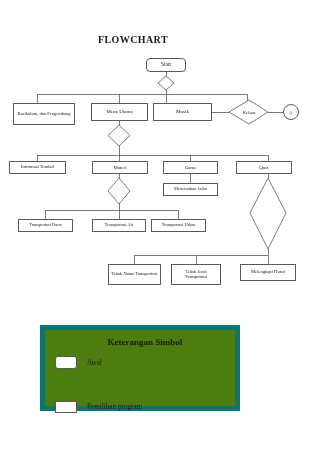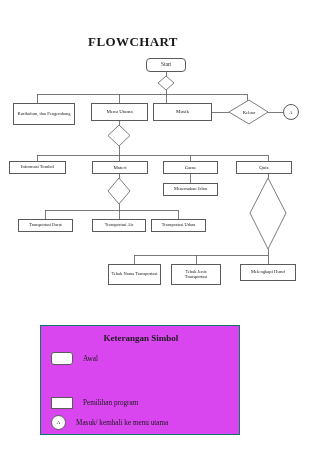--- a/index.html
+++ b/index.html
@@ -15,36 +15,36 @@
     border:1px solid #5a5a5a;background:#ffffff;
     display:flex;align-items:center;justify-content:center;
     text-align:center;line-height:1.08;
     font-family:"Liberation Serif", serif;
     color:#1a1a1a;
   }
   .node.rounded{border-radius:4px;}
   .node span{display:block;padding:0 2px;}
   .title{
     position:absolute;left:0;top:34px;width:266px;text-align:center;
-    font-weight:bold;font-size:13px;letter-spacing:.4px;
+    font-weight:bold;font-size:10px;letter-spacing:.4px;
     font-family:"Liberation Serif", serif;
   }
   .diamond-lbl{
     position:absolute;display:flex;align-items:center;justify-content:center;
     text-align:center;font-size:4.6px;color:#1a1a1a;pointer-events:none;
   }
   .circ{
     position:absolute;box-sizing:border-box;border:1px solid #5a5a5a;
     border-radius:50%;background:#fff;display:flex;align-items:center;
     justify-content:center;font-size:4.6px;
   }
   
   #legend{
-    position:absolute;left:40px;top:325px;width:200px;height:110px;
-    border:1px solid #0f766e;background:#d946ef;box-sizing:border-box;
+    position:absolute;left:40px;top:325px;width:200px;height:86px;
+    border:5px solid #0f766e;background:#4d7c0f;box-sizing:border-box;
   }
   #legend-title{
     position:absolute;left:0;top:7px;width:200px;text-align:center;
     font-weight:bold;font-size:9px;
   }
   .leg-row{position:absolute;left:10px;display:flex;align-items:center;}
   .leg-text{margin-left:10px;font-size:7.2px;white-space:nowrap;}
   .sym-rect-round{width:22px;height:13px;border:1px solid #5a5a5a;border-radius:3px;background:#fff;box-sizing:border-box;}
   .sym-rect{width:22px;height:12px;border:1px solid #5a5a5a;background:#fff;box-sizing:border-box;}
   .sym-diamond{width:15px;height:15px;border:1px solid #5a5a5a;background:#fff;box-sizing:border-box;transform:rotate(45deg);margin:2px 3px;}
@@ -189,21 +189,15 @@
       <div class="sym-rect-round"></div>
       <div class="leg-text">Awal</div>
     </div>
 
 
     <div class="leg-row" style="top:71px;">
       <div class="sym-rect"></div>
       <div class="leg-text">Pemilihan program</div>
     </div>
 
-    <div class="leg-row" style="top:89px;">
-      <div class="sym-circle">
-        <span>A</span>
-      </div>
-      <div class="leg-text">Masuk/ kembali ke menu utama</div>
-    </div>
   </div>
 
 </div>
 
 </body></html>

